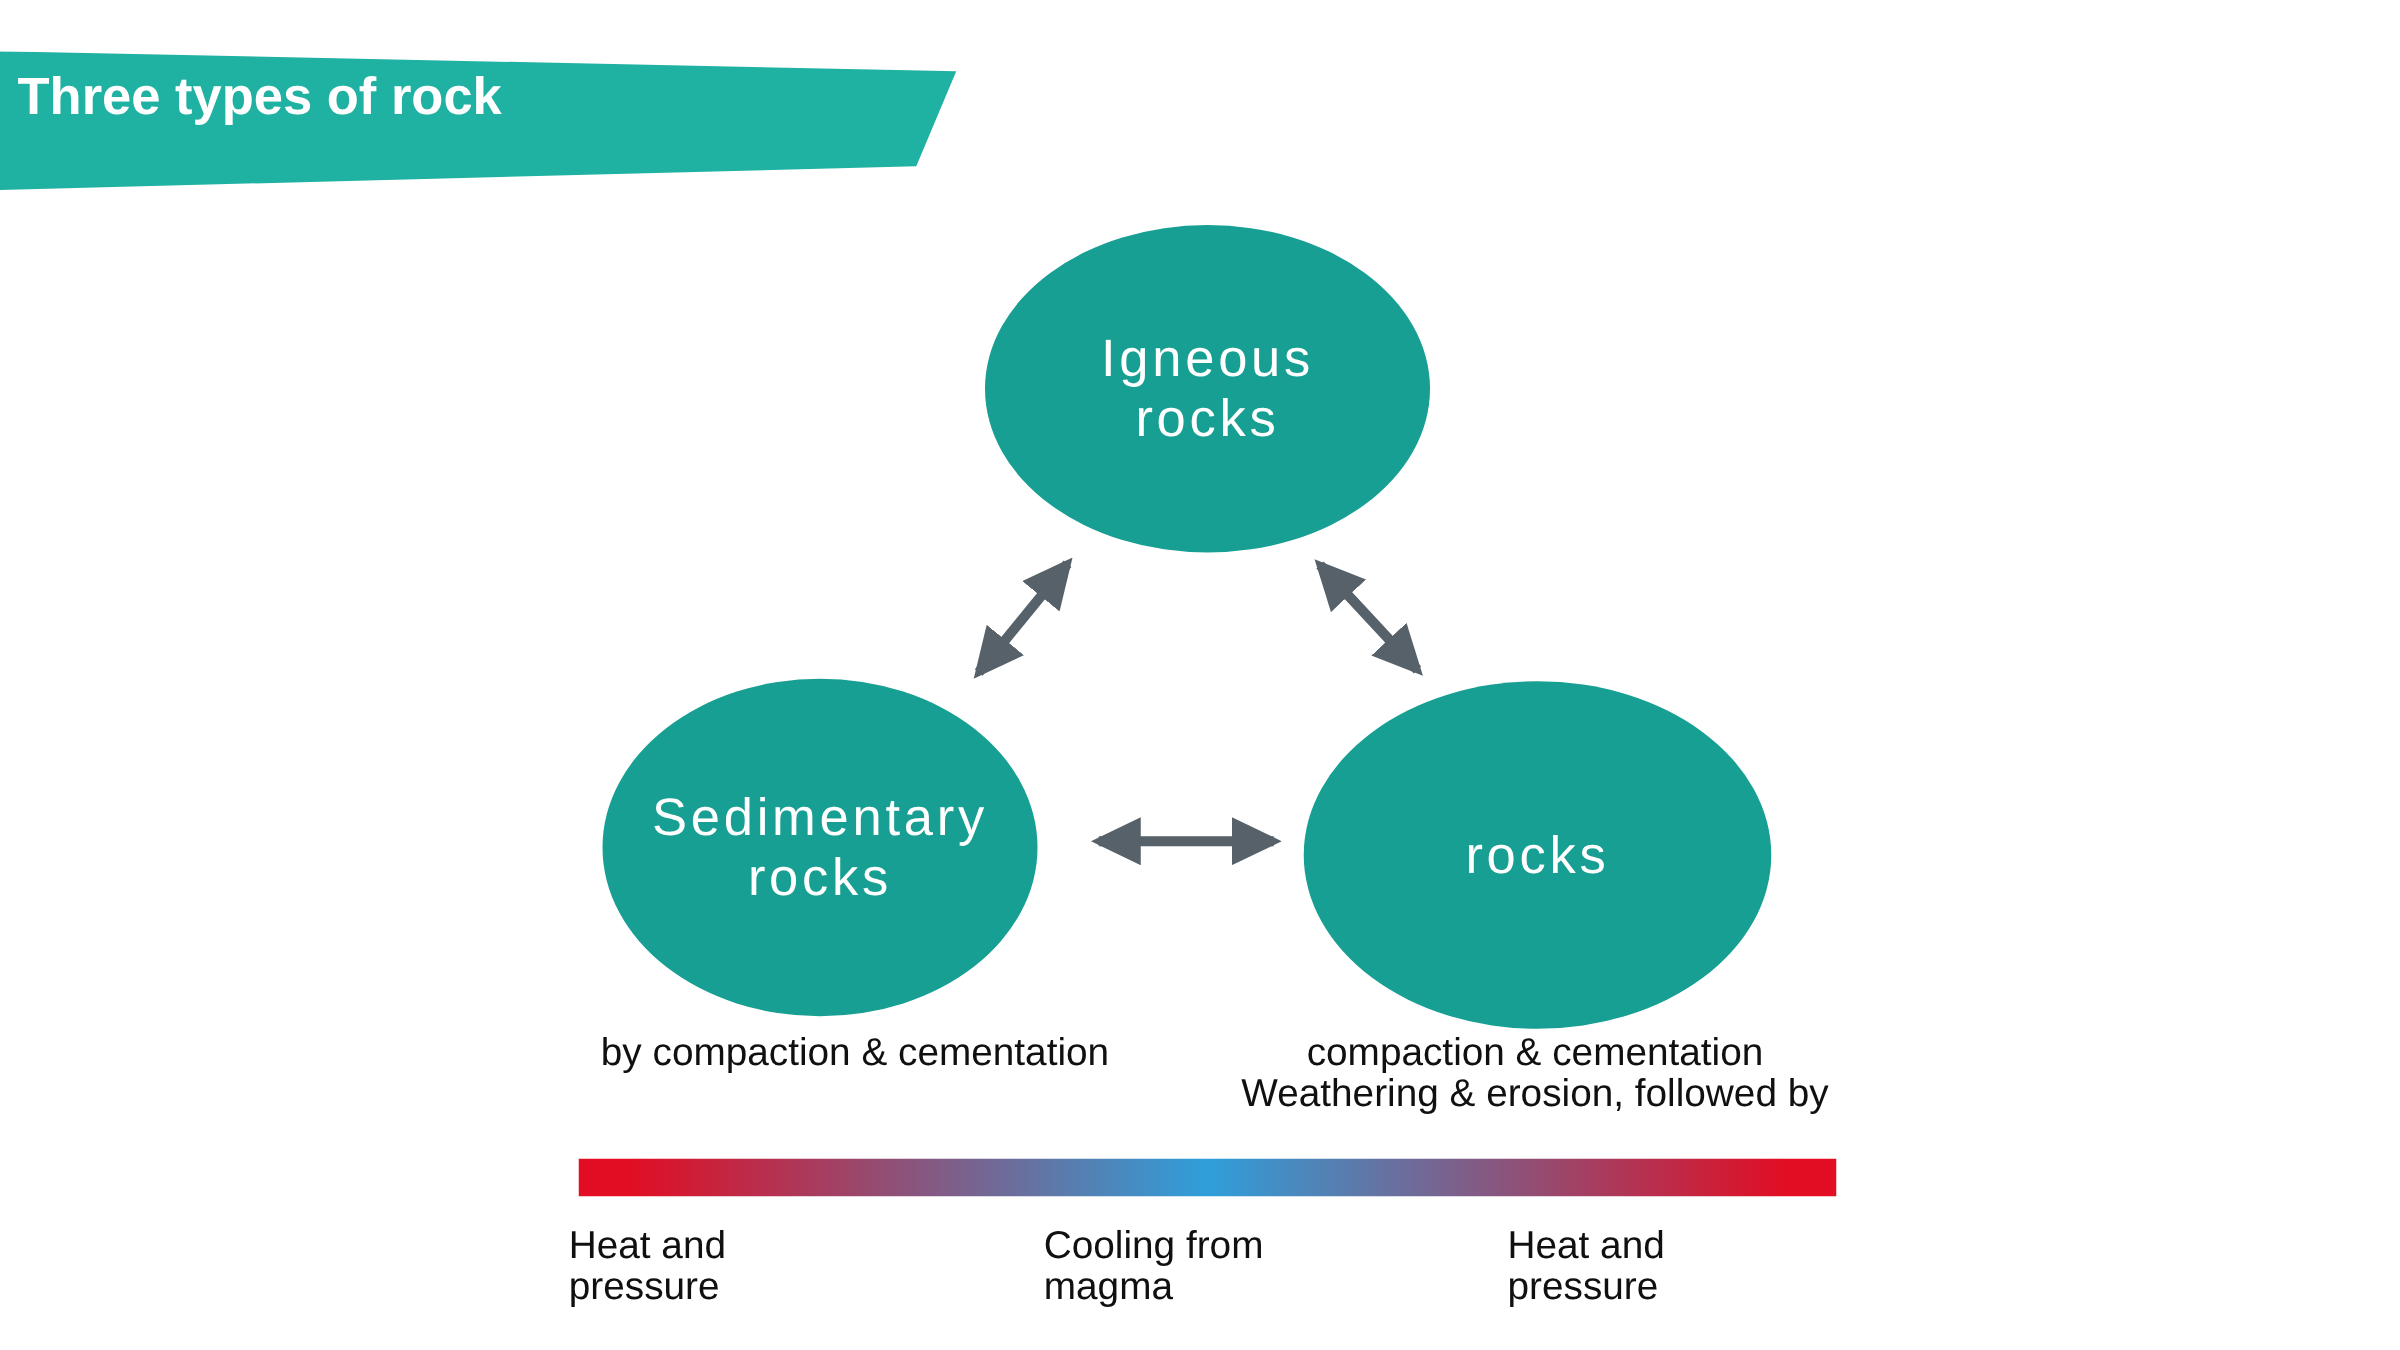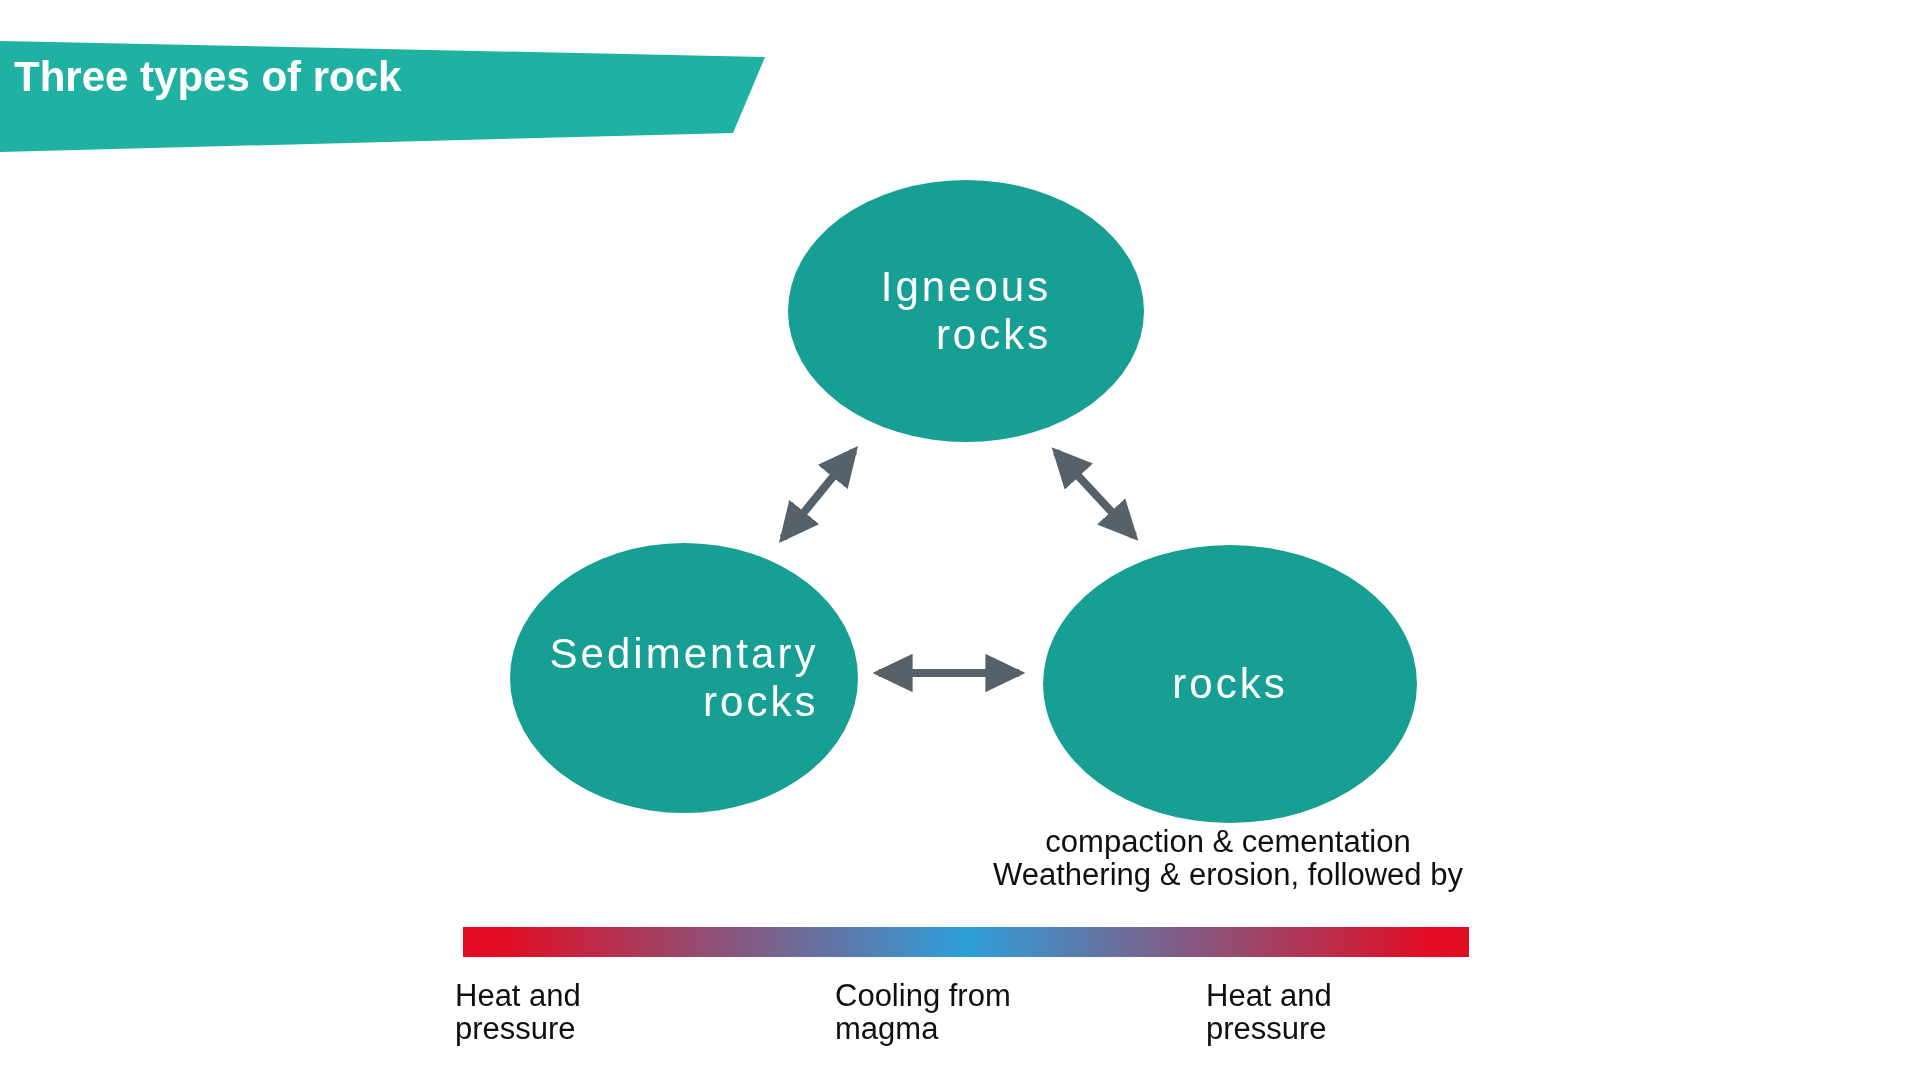--- a/index.html
+++ b/index.html
@@ -16,25 +16,25 @@
   }
   .banner-title{
     position:absolute;left:14px;top:12px;
     font-size:42px;font-weight:bold;color:#ffffff;white-space:nowrap;
   }
   
   .node{
     position:absolute;border-radius:50%;
     background:var(--ellipse_teal,#169f92);
     display:flex;align-items:center;justify-content:center;
-    text-align:right;color:#ffffff;
+    text-align:center;color:#ffffff;
     font-size:42px;line-height:48px;letter-spacing:3px;
   }
   .node-igneous{left:788px;top:180px;width:356px;height:262px;}
-  .node-sedimentary{left:510px;top:543px;width:348px;height:270px;}
+  .node-sedimentary{left:482px;top:543px;width:348px;height:270px;}
   .node-metamorphic{left:1043px;top:545px;width:374px;height:278px;}
   .node span{display:block;}
   
   .arrows{position:absolute;left:0;top:0;width:1920px;height:1080px;pointer-events:none;}
   .arrow-line{stroke:var(--arrow_gray,#566169);stroke-width:8;}
   .arrow-head{fill:var(--arrow_gray,#566169);}
   
   .caption{
     position:absolute;top:825px;text-align:center;
     font-size:31px;line-height:33px;color:#101010;
@@ -94,20 +94,21 @@
     <marker id="ah" markerWidth="5" markerHeight="4.8" refX="4.2" refY="2.4" orient="auto-start-reverse" markerUnits="strokeWidth">
       <path class="arrow-head" d="M0 0 L5 2.4 L0 4.8 Z"></path>
     </marker>
   </defs>
   <line class="arrow-line" x1="783" y1="538" x2="854" y2="451" marker-start="url(#ah)" marker-end="url(#ah)"></line>
   <line class="arrow-line" x1="1056" y1="452" x2="1134" y2="536" marker-start="url(#ah)" marker-end="url(#ah)"></line>
   <line class="arrow-line" x1="879" y1="673" x2="1019" y2="673" marker-start="url(#ah)" marker-end="url(#ah)"></line>
 </svg>
 
 <div class="caption caption-sedimentary">
+  <span>by compaction &amp; cementation</span>
 </div>
 
 <div class="caption caption-metamorphic">
   <span>compaction &amp; cementation</span>
   <span>Weathering &amp; erosion, followed by</span>
 </div>
 
 <div class="gradient-bar"></div>
 
 <div class="grad-label grad-heat-left">

